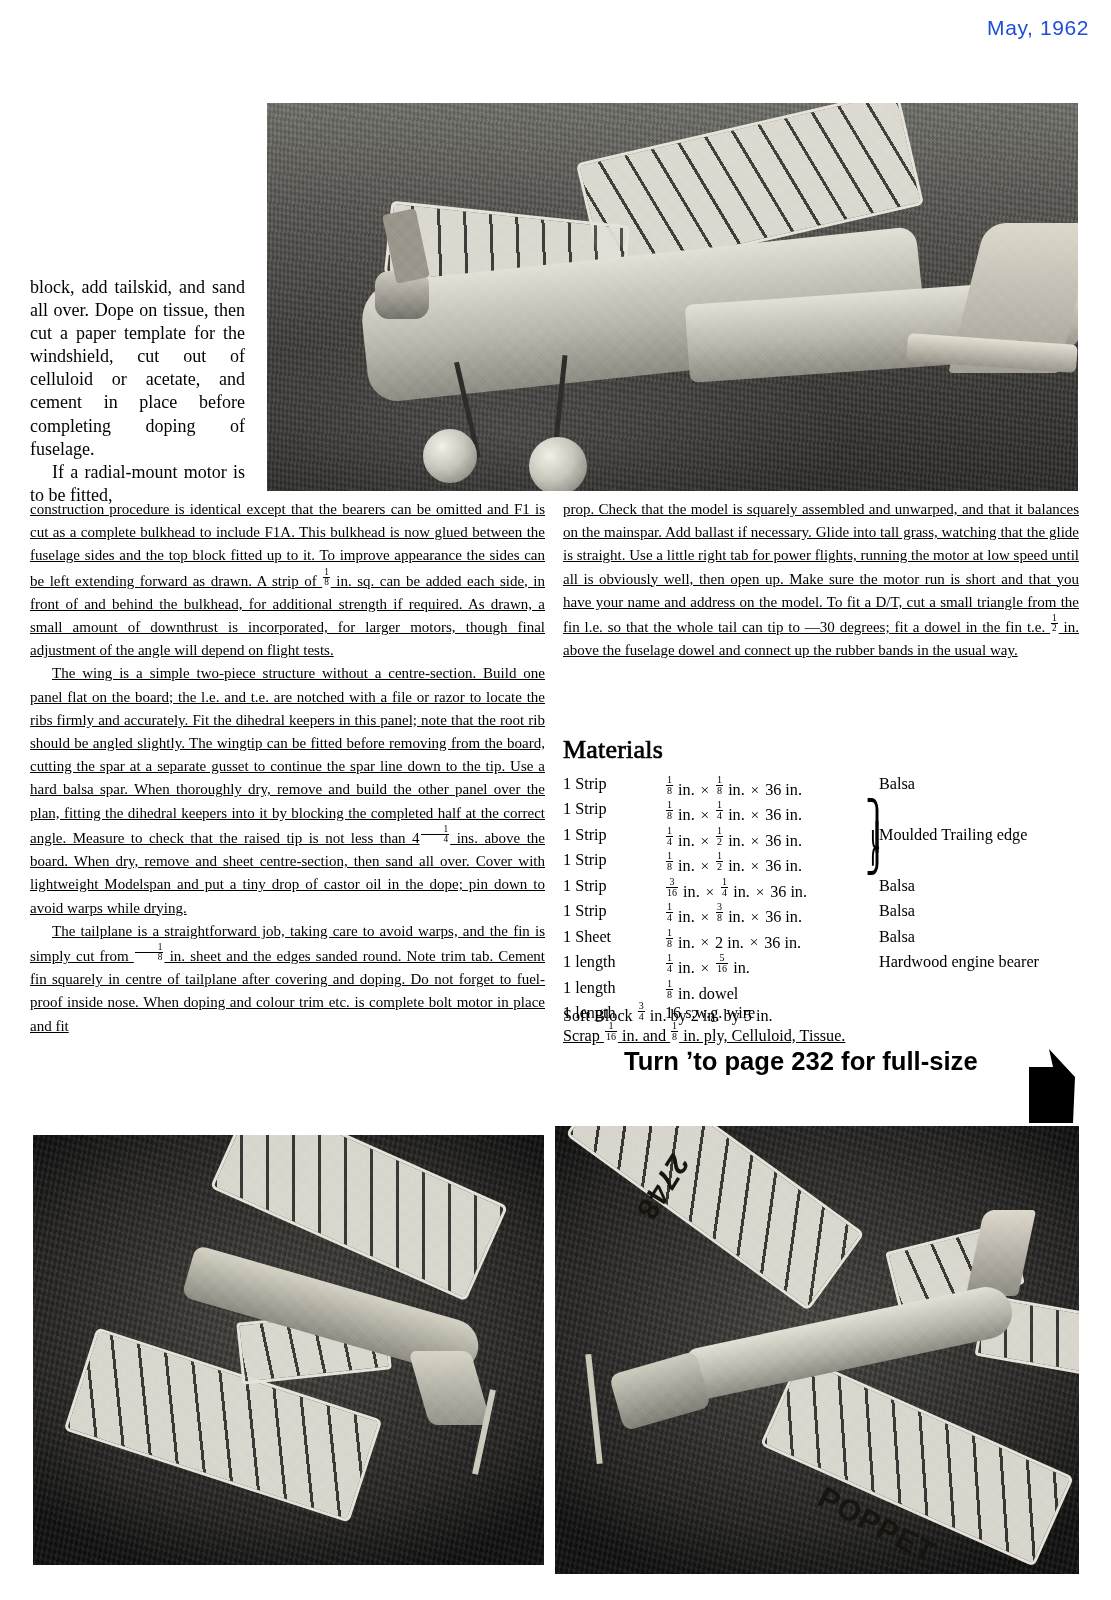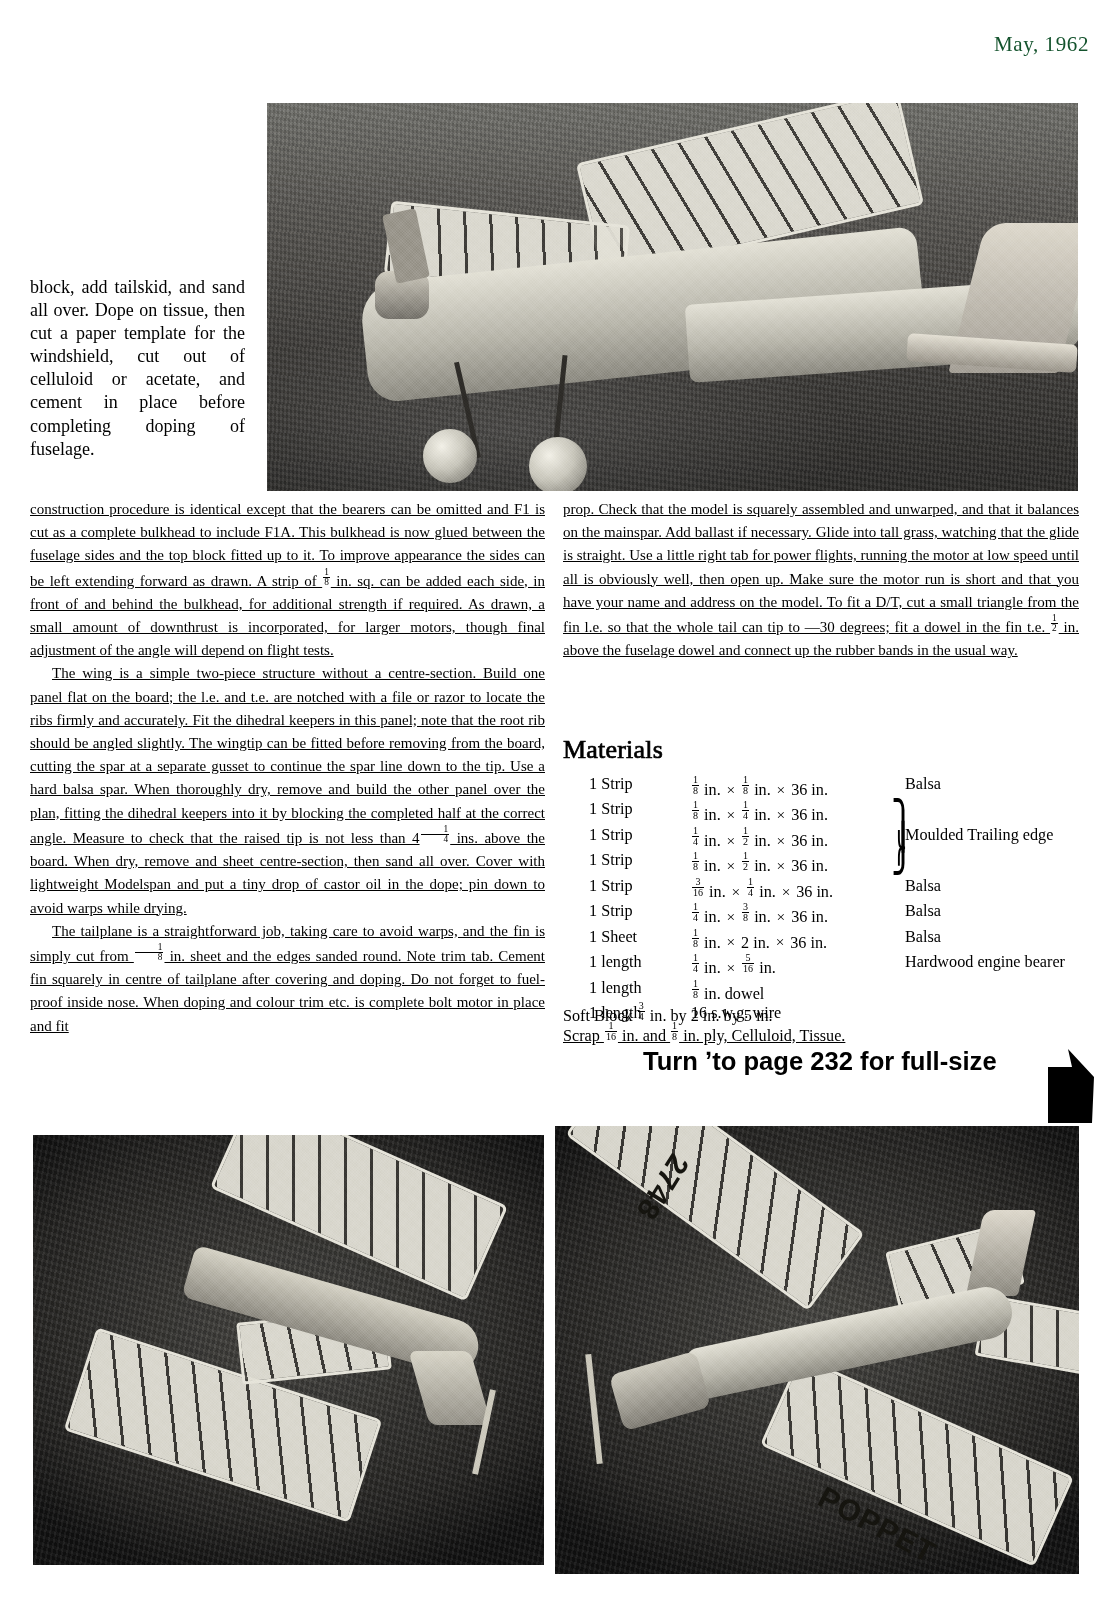--- a/index.html
+++ b/index.html
@@ -15,25 +15,24 @@
     overflow: hidden;
     font-family: "Liberation Serif", "DejaVu Serif", serif;
     color: #000;
   }
 
   
   .running-head {
     position: absolute;
     top: 16px;
     right: 22px;
-    font-family: Liberation Serif, serif;
+    font-family: Liberation Sans, sans-serif;
     font-size: 21px;
     letter-spacing: 0.6px;
-    color: #14532d;
-    margin-top: 16px;
+    color: #1d4ed8;
   }
 
   
   .caption-block {
     position: absolute;
     left: 30px;
     top: 103px;
     width: 218px;
     font-family: "Liberation Sans", "DejaVu Sans", sans-serif;
     font-weight: bold;
@@ -185,21 +184,21 @@
     left: 563px;
     top: 735px;
     font-family: "Liberation Serif", "DejaVu Serif", serif;
     font-weight: normal;
     font-size: 26px;
     letter-spacing: 0.2px;
     -webkit-text-stroke: 0.7px #000;
   }
   .materials-table {
     position: absolute;
-    left: 589px;
+    left: 563px;
     top: 775px;
     width: 516px;
     font-size: 16.2px;
     line-height: 19.6px;
     border-collapse: collapse;
   }
   .materials-table td {
     padding: 0;
     vertical-align: top;
     white-space: nowrap;
@@ -226,21 +225,21 @@
     line-height: 19.8px;
   }
   #mat-softblock { top: 1001px; }
   #mat-scrap { top: 1021px; text-decoration: underline; }
 
   .times { font-size: 0.95em; padding: 0 2px; }
 
   
   .promo {
     position: absolute;
-    left: 582px;
+    left: 563px;
     top: 1043px;
     width: 516px;
     height: 84px;
   }
   .promo-text {
     position: absolute;
     left: 61px;
     top: 2px;
     width: 390px;
     font-family: "Liberation Sans", "DejaVu Sans", sans-serif;
@@ -282,20 +281,21 @@
 
     <div class="model-part" style="left:198px; top:258px; width:5px; height:98px; transform:rotate(-13deg); background:#2e2c28;"></div>
     <div class="model-part" style="left:290px; top:252px; width:5px; height:106px; transform:rotate(6deg); background:#2e2c28;"></div>
     <div class="wheel" style="left:156px; top:326px; width:54px; height:54px;"></div>
     <div class="wheel" style="left:262px; top:334px; width:58px; height:58px;"></div>
     <div class="grain"></div>
   </div>
 
   <div class="narrow-col">
     <p>block, add tailskid, and sand all over. Dope on tissue, then cut a paper template for the windshield, cut out of celluloid or acetate, and cement in place before completing doping of fuselage.</p>
+    <p class="indent">If a radial-mount motor is to be fitted,</p>
   </div>
 
   <div class="body-col" id="col-left">
     <p><span>construction procedure is identical except that the bearers can be omitted and F1 is cut as a complete bulkhead to include F1A. This bulkhead is now glued between the fuselage sides and the top block fitted up to it. To improve appearance the sides can be left extending forward as drawn. A strip of </span><span class="frac"><span class="num">1</span><span class="den">8</span></span><span> in. sq. can be added each side, in front of and behind the bulkhead, for additional strength if required. As drawn, a small amount of downthrust is incorporated, for larger motors, though final adjustment of the angle will depend on flight tests.</span></p>
     <p class="indent"><span>The wing is a simple two-piece structure without a centre-section. Build one panel flat on the board; the l.e. and t.e. are notched with a file or razor to locate the ribs firmly and accurately. Fit the dihedral keepers in this panel; note that the root rib should be angled slightly. The wingtip can be fitted before removing from the board, cutting the spar at a separate gusset to continue the spar line down to the tip. Use a hard balsa spar. When thoroughly dry, remove and build the other panel over the plan, fitting the dihedral keepers into it by blocking the completed half at the correct angle. Measure to check that the raised tip is not less than 4</span><span class="frac"><span class="num">1</span><span class="den">4</span></span><span> ins. above the board. When dry, remove and sheet centre-section, then sand all over. Cover with lightweight Modelspan and put a tiny drop of castor oil in the dope; pin down to avoid warps while drying.</span></p>
     <p class="indent"><span>The tailplane is a straightforward job, taking care to avoid warps, and the fin is simply cut from </span><span class="frac"><span class="num">1</span><span class="den">8</span></span><span> in. sheet and the edges sanded round. Note trim tab. Cement fin squarely in centre of tailplane after covering and doping. Do not forget to fuel-proof inside nose. When doping and colour trim etc. is complete bolt motor in place and fit</span></p>
   </div>
 
   <div class="body-col" id="col-right">
     <p><span>prop. Check that the model is squarely assembled and unwarped, and that it balances on the mainspar. Add ballast if necessary. Glide into tall grass, watching that the glide is straight. Use a little right tab for power flights, running the motor at low speed until all is obviously well, then open up. Make sure the motor run is short and that you have your name and address on the model. To fit a D/T, cut a small triangle from the fin l.e. so that the whole tail can tip to —30 degrees; fit a dowel in the fin t.e. </span><span class="frac"><span class="num">1</span><span class="den">2</span></span><span> in. above the fuselage dowel and connect up the rubber bands in the usual way.</span></p>

